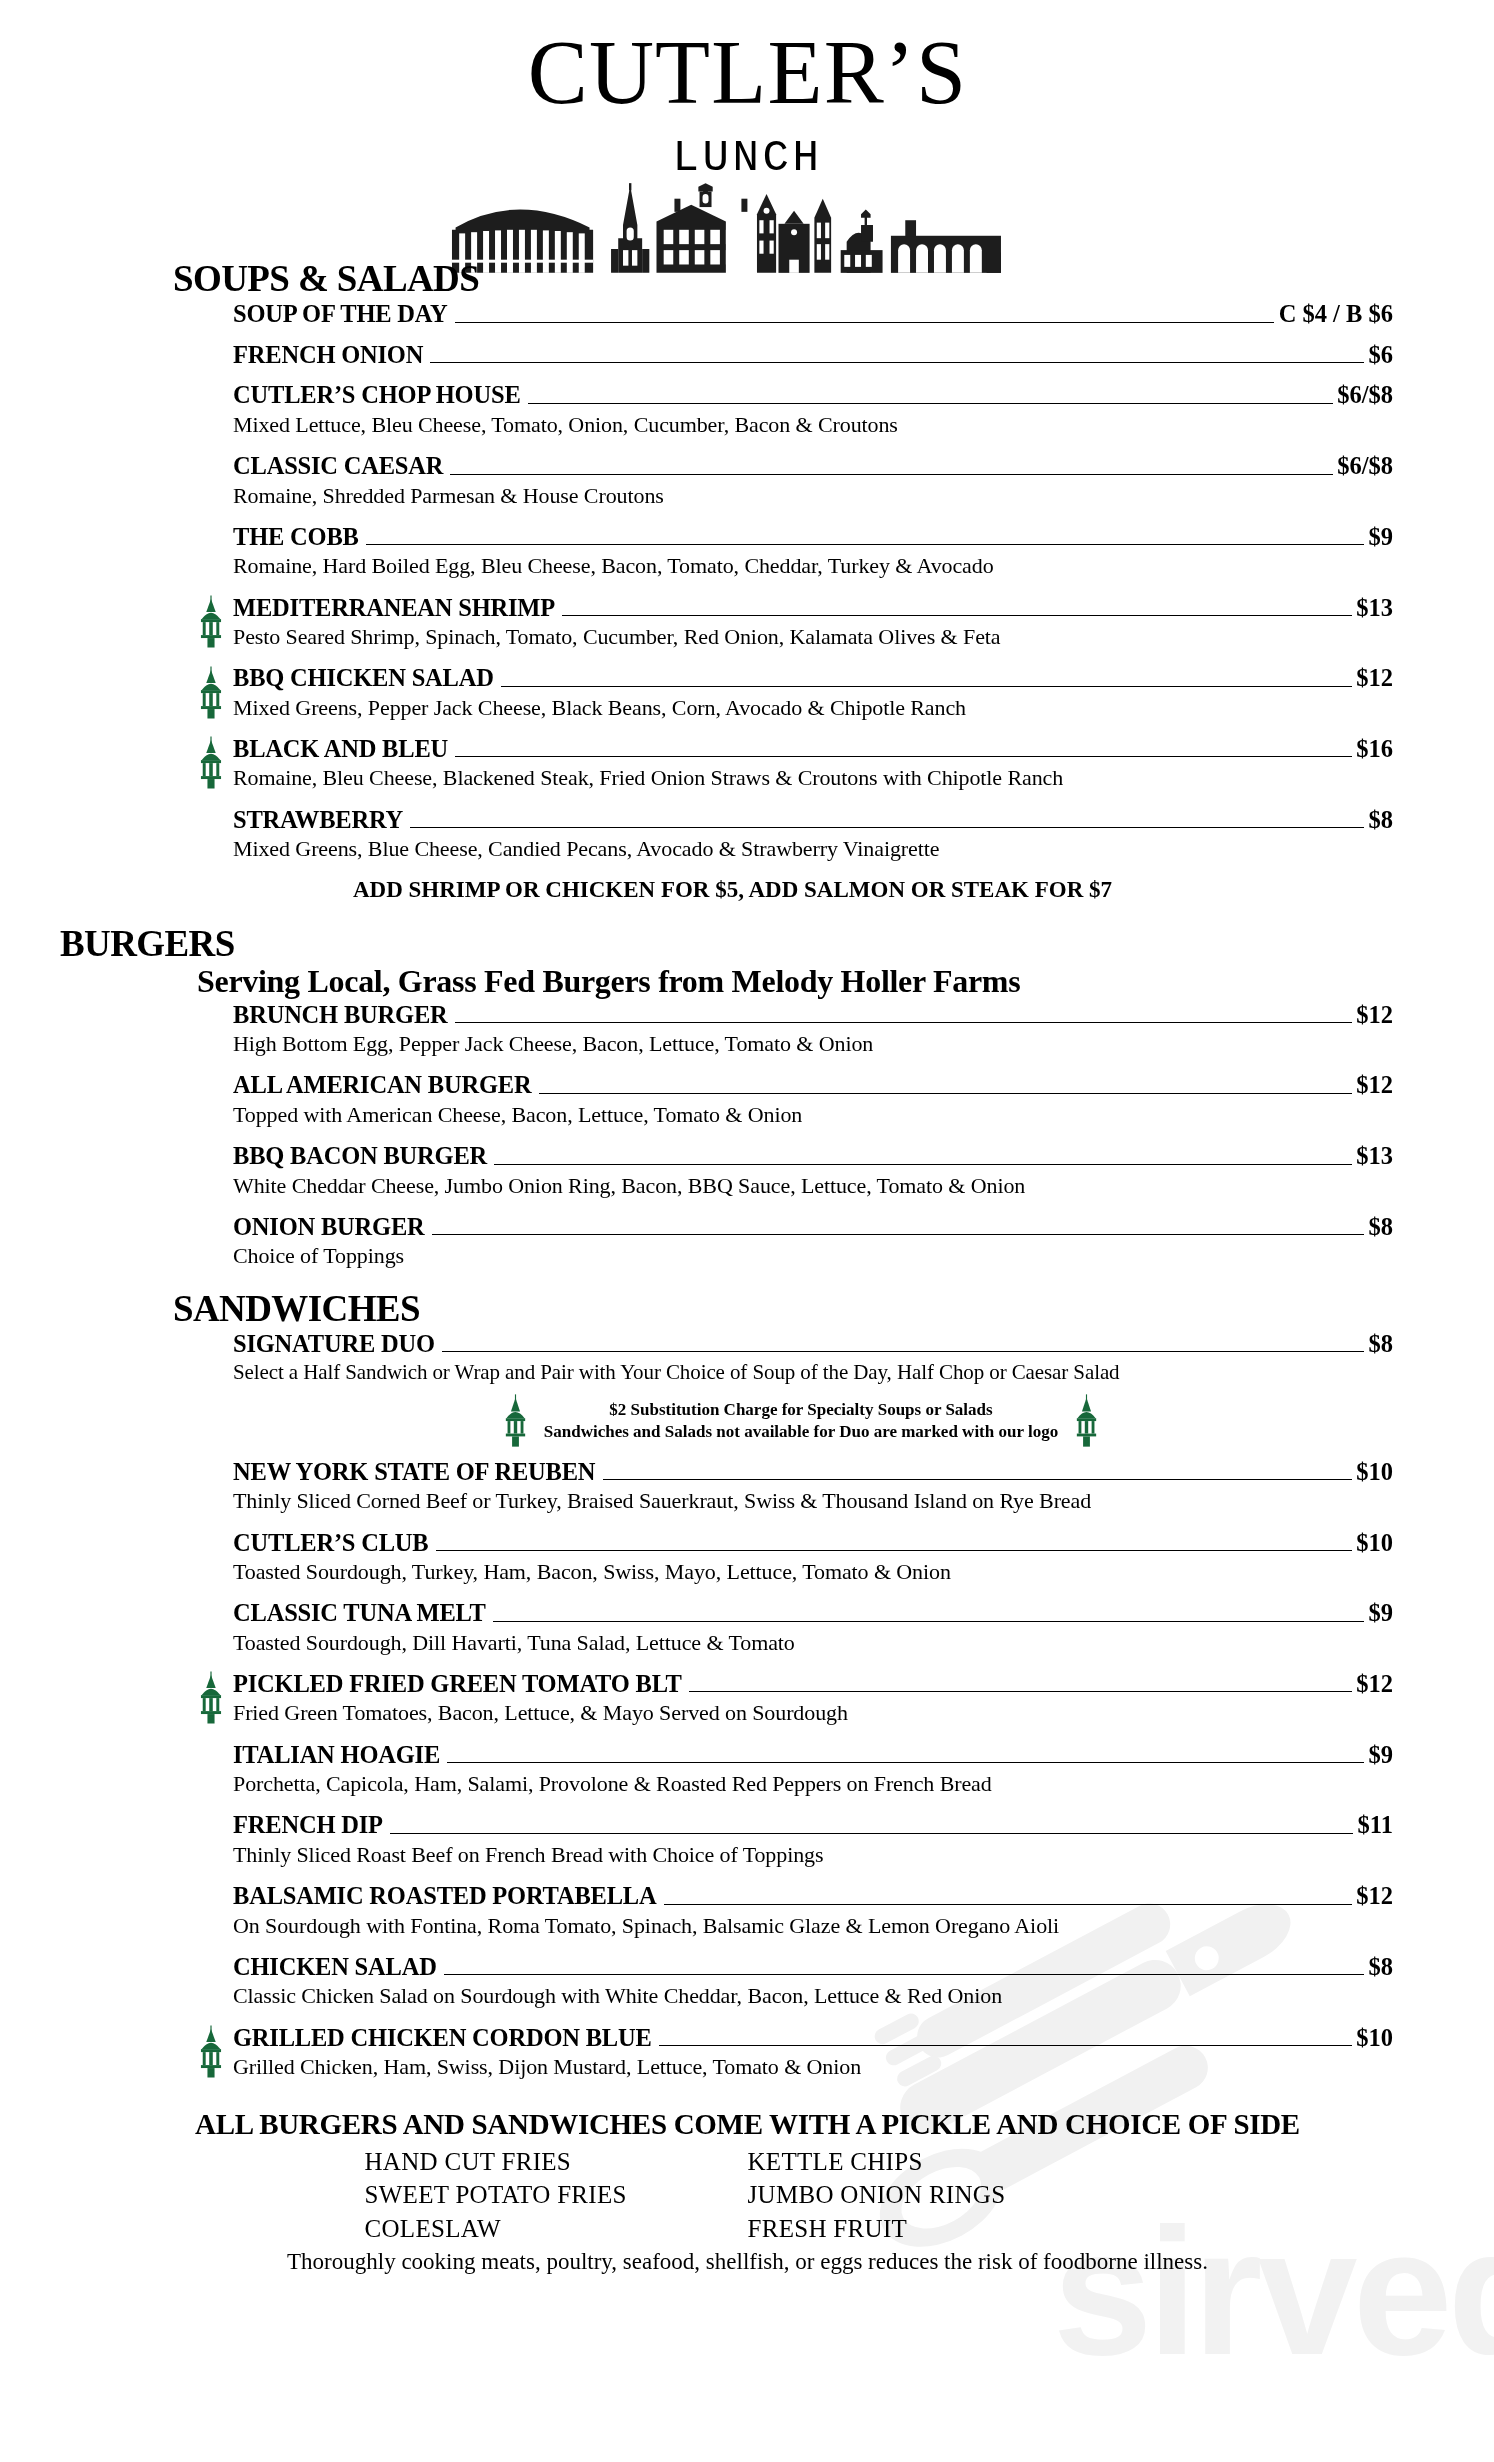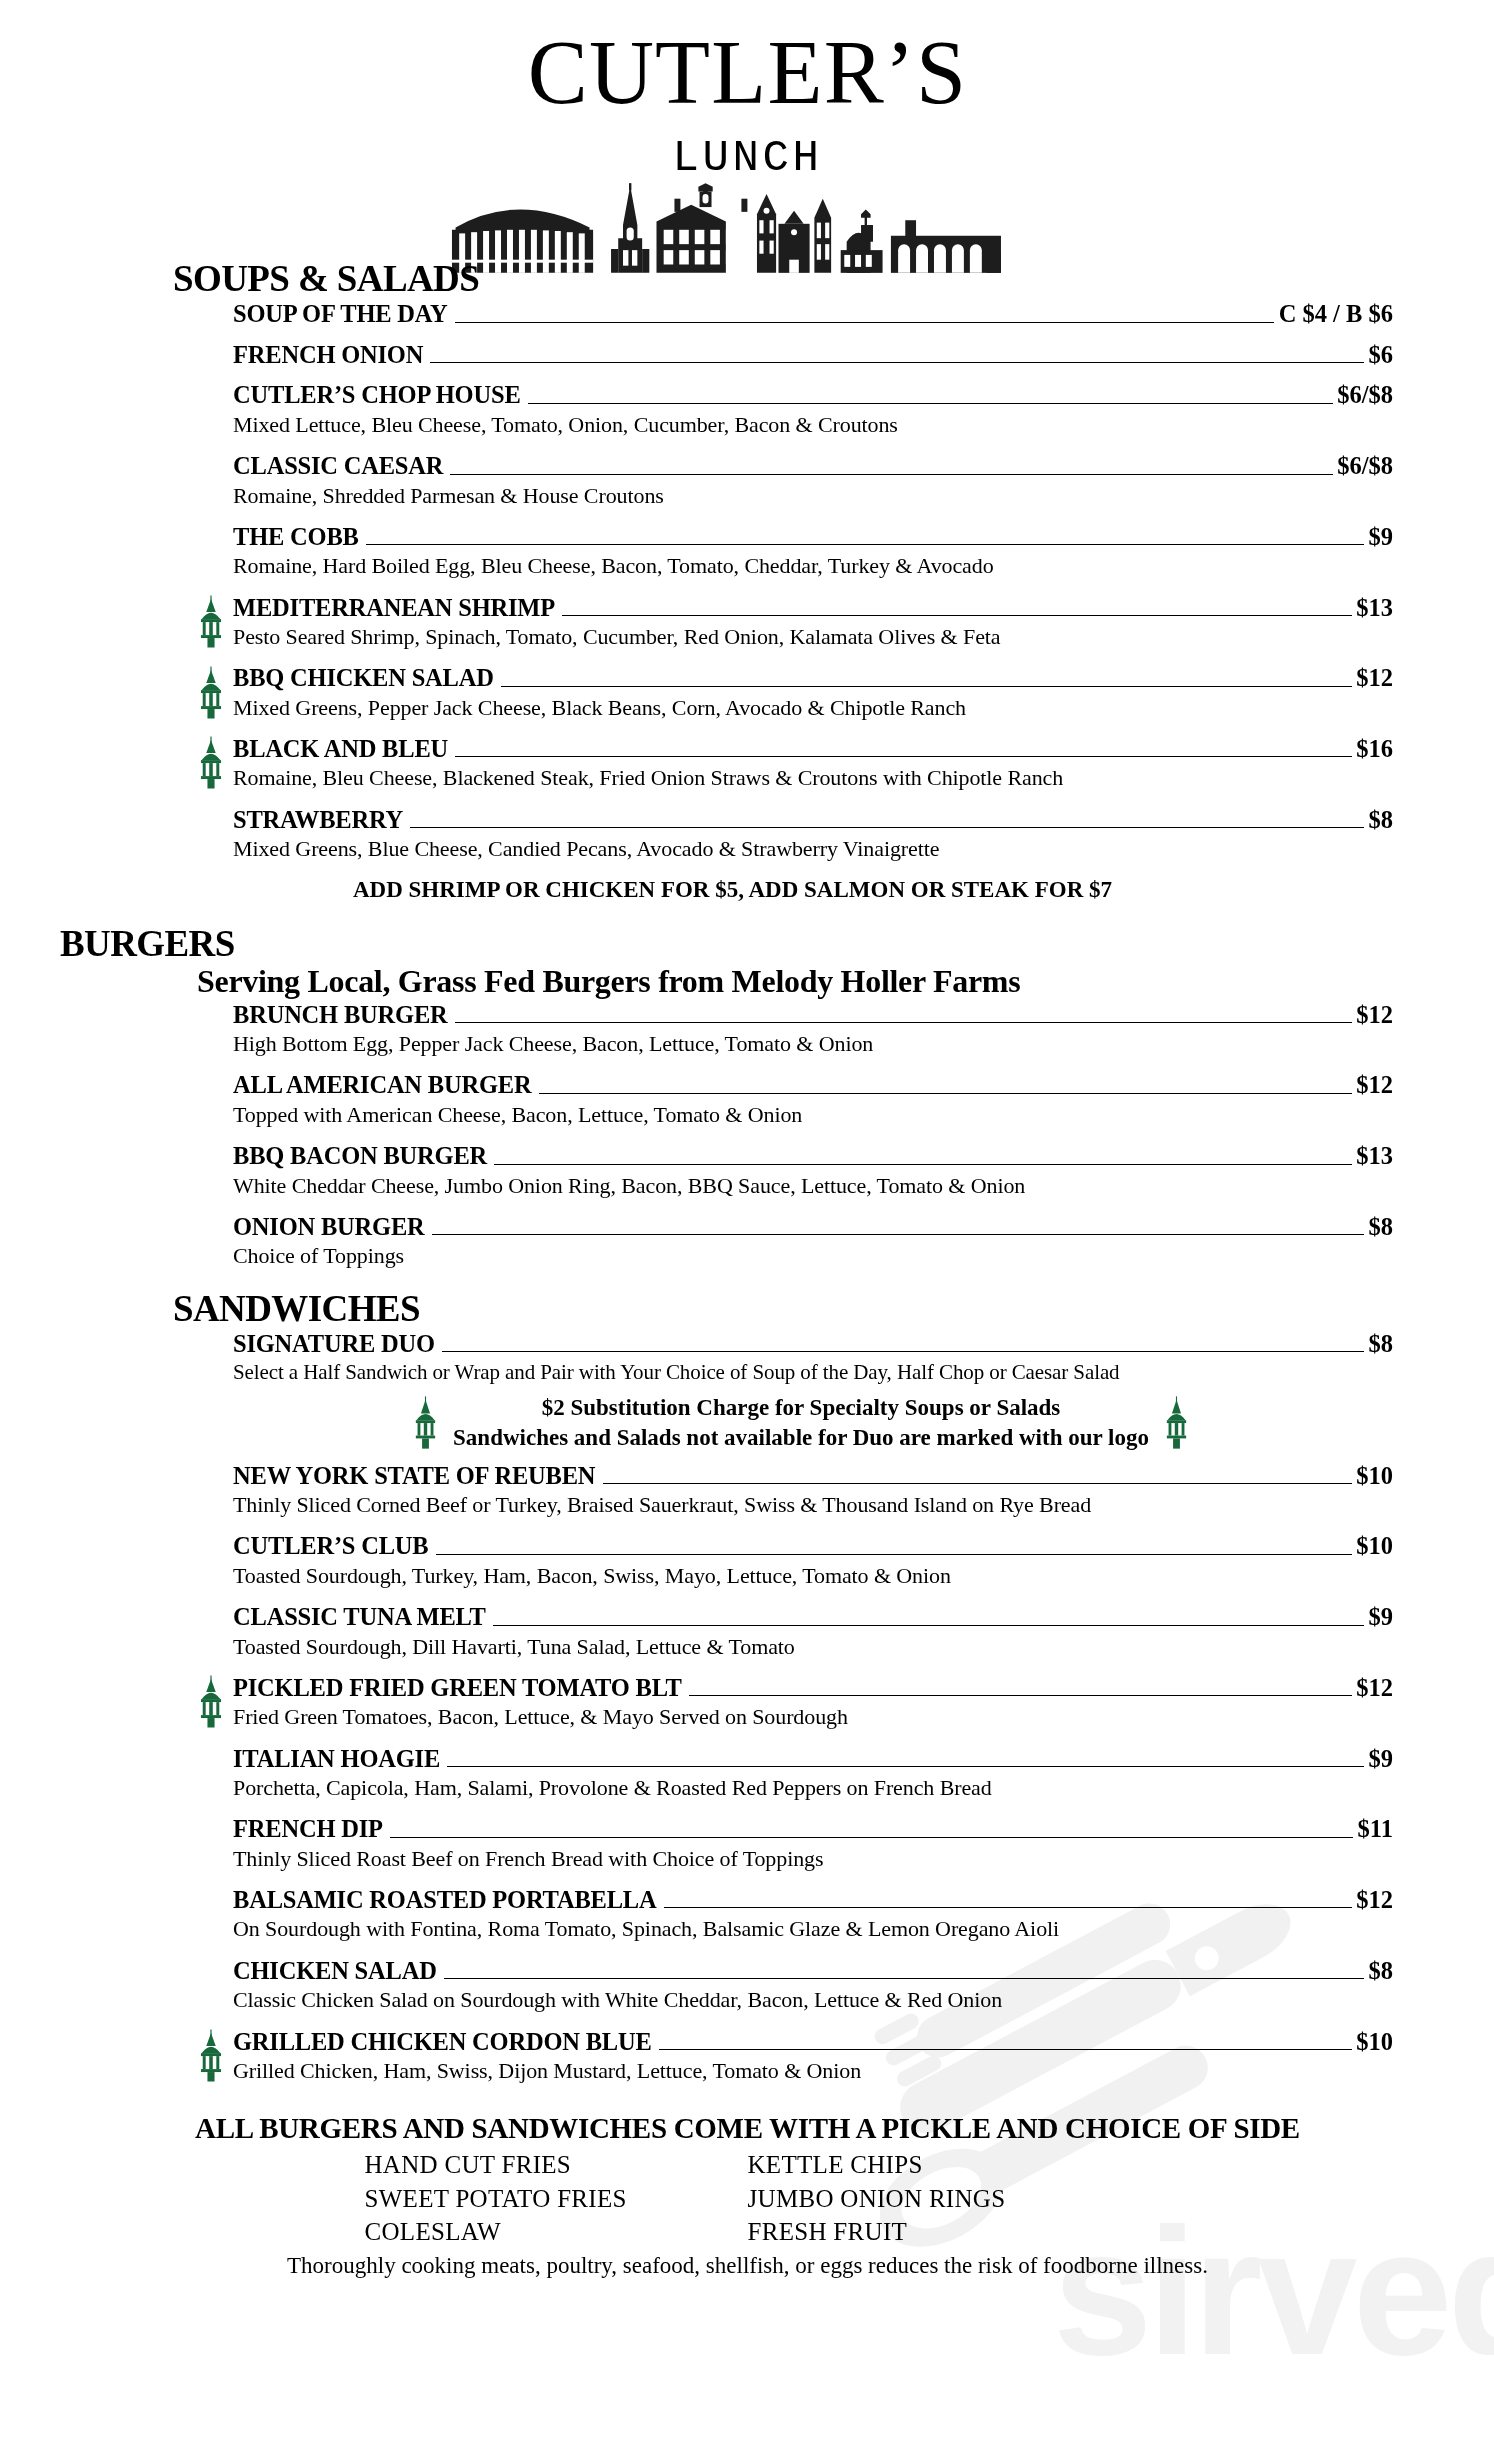--- a/index.html
+++ b/index.html
@@ -91,21 +91,21 @@
   
   .duo-note{
     display:flex; align-items:center; justify-content:center;
     gap:15.5px; margin:8.4px 0 9.6px 0; padding-right:24px;
   }
   .duo-note .logo{ width:25px; height:55px; flex:0 0 auto;}
   .duo-note .logo svg{width:100%;height:100%;display:block;}
   .duo-lines{ text-align:center; }
   .duo-lines div{
     font-family:"Liberation Serif", serif;
-    font-weight:bold; font-size:23px; line-height:1.28;
+    font-weight:bold; font-size:17px; line-height:1.28;
   }
 
   
   .footer{ margin-top:28px; }
   .footer-title{
     text-align:center; font-weight:bold; font-size:29px;
     font-family:"Liberation Serif", serif; letter-spacing:-0.3px;
     padding:0 72px;
   }
   .sides{

